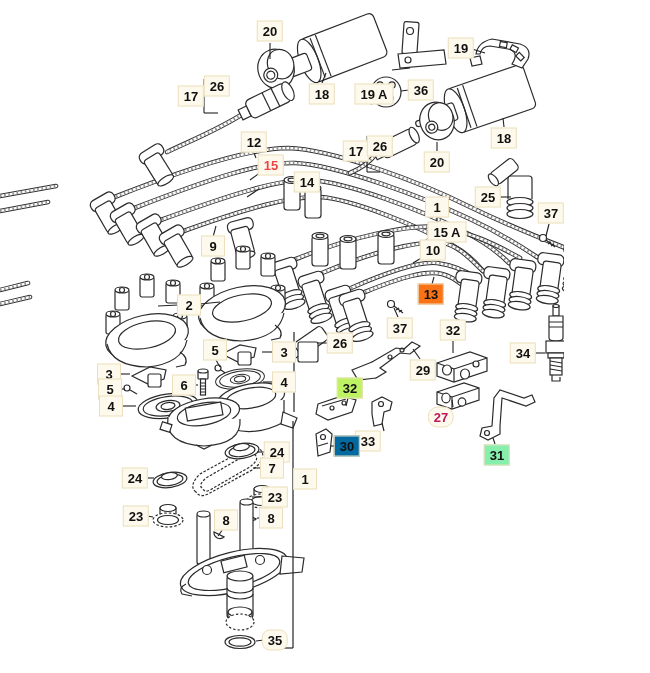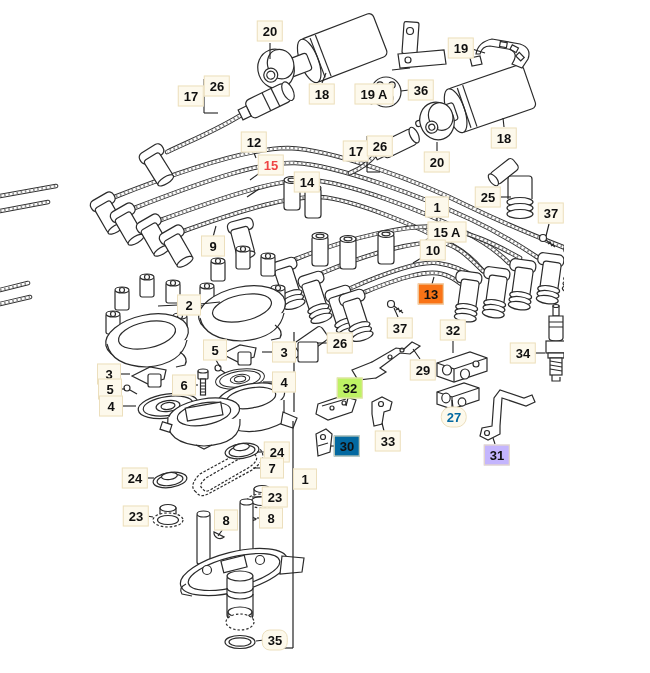--- a/index.html
+++ b/index.html
@@ -501,24 +501,24 @@
       <div class="callout" style="left: 284px; top: 352px; background: rgb(253, 249, 236); border-color: rgb(236, 223, 189); color: rgb(16, 16, 16);">3</div>
       <div class="callout" style="left: 215px; top: 350px; background: rgb(253, 249, 236); border-color: rgb(236, 223, 189); color: rgb(16, 16, 16);">5</div>
       <div class="callout" style="left: 523px; top: 353px; background: rgb(253, 249, 236); border-color: rgb(236, 223, 189); color: rgb(16, 16, 16);">34</div>
       <div class="callout" style="left: 423px; top: 370px; background: rgb(253, 249, 236); border-color: rgb(236, 223, 189); color: rgb(16, 16, 16);">29</div>
       <div class="callout" style="left: 109px; top: 374px; background: rgb(253, 249, 236); border-color: rgb(236, 223, 189); color: rgb(16, 16, 16);">3</div>
       <div class="callout" style="left: 184px; top: 385px; background: rgb(253, 249, 236); border-color: rgb(236, 223, 189); color: rgb(16, 16, 16);">6</div>
       <div class="callout" style="left: 284px; top: 382px; background: rgb(253, 249, 236); border-color: rgb(236, 223, 189); color: rgb(16, 16, 16);">4</div>
       <div class="callout" style="left: 110px; top: 389px; background: rgb(253, 249, 236); border-color: rgb(236, 223, 189); color: rgb(16, 16, 16);">5</div>
       <div class="callout" style="left: 350px; top: 388px; background: #bef264; border-color: rgb(236, 223, 189); color: rgb(16, 16, 16);">32</div>
       <div class="callout" style="left: 111px; top: 406px; background: rgb(253, 249, 236); border-color: rgb(236, 223, 189); color: rgb(16, 16, 16);">4</div>
-      <div class="callout" style="left: 454px; top: 417px; background: rgb(253, 249, 236); border-color: rgb(236, 223, 189); color: #0369a1; border-radius: 10px;">27</div>
-      <div class="callout" style="left: 388px; top: 441px; background: rgb(253, 249, 236); border-color: rgb(236, 223, 189); color: rgb(16, 16, 16);">33</div>
+      <div class="callout" style="left: 441px; top: 417px; background: rgb(253, 249, 236); border-color: rgb(236, 223, 189); color: #be185d; border-radius: 10px;">27</div>
+      <div class="callout" style="left: 368px; top: 441px; background: rgb(253, 249, 236); border-color: rgb(236, 223, 189); color: rgb(16, 16, 16);">33</div>
       <div class="callout" style="left: 347px; top: 446px; background: #0369a1; border-color: rgb(236, 223, 189); color: rgb(16, 16, 16);">30</div>
-      <div class="callout" style="left: 497px; top: 455px; background: #c4b5fd; border-color: rgb(236, 223, 189); color: rgb(16, 16, 16);">31</div>
+      <div class="callout" style="left: 497px; top: 455px; background: #86efac; border-color: rgb(236, 223, 189); color: rgb(16, 16, 16);">31</div>
       <div class="callout" style="left: 277px; top: 452px; background: rgb(253, 249, 236); border-color: rgb(236, 223, 189); color: rgb(16, 16, 16);">24</div>
       <div class="callout" style="left: 272px; top: 468px; background: rgb(253, 249, 236); border-color: rgb(236, 223, 189); color: rgb(16, 16, 16);">7</div>
       <div class="callout" style="left: 305px; top: 479px; background: rgb(253, 249, 236); border-color: rgb(236, 223, 189); color: rgb(16, 16, 16);">1</div>
       <div class="callout" style="left: 135px; top: 478px; background: rgb(253, 249, 236); border-color: rgb(236, 223, 189); color: rgb(16, 16, 16);">24</div>
       <div class="callout" style="left: 275px; top: 497px; background: rgb(253, 249, 236); border-color: rgb(236, 223, 189); color: rgb(16, 16, 16);">23</div>
       <div class="callout" style="left: 136px; top: 516px; background: rgb(253, 249, 236); border-color: rgb(236, 223, 189); color: rgb(16, 16, 16);">23</div>
       <div class="callout" style="left: 226px; top: 520px; background: rgb(253, 249, 236); border-color: rgb(236, 223, 189); color: rgb(16, 16, 16);">8</div>
       <div class="callout" style="left: 271px; top: 518px; background: rgb(253, 249, 236); border-color: rgb(236, 223, 189); color: rgb(16, 16, 16);">8</div>
       <div class="callout" style="left: 275px; top: 640px; background: rgb(253, 249, 236); border-color: rgb(236, 223, 189); color: rgb(16, 16, 16); border-radius: 8px;">35</div>
     </div>

